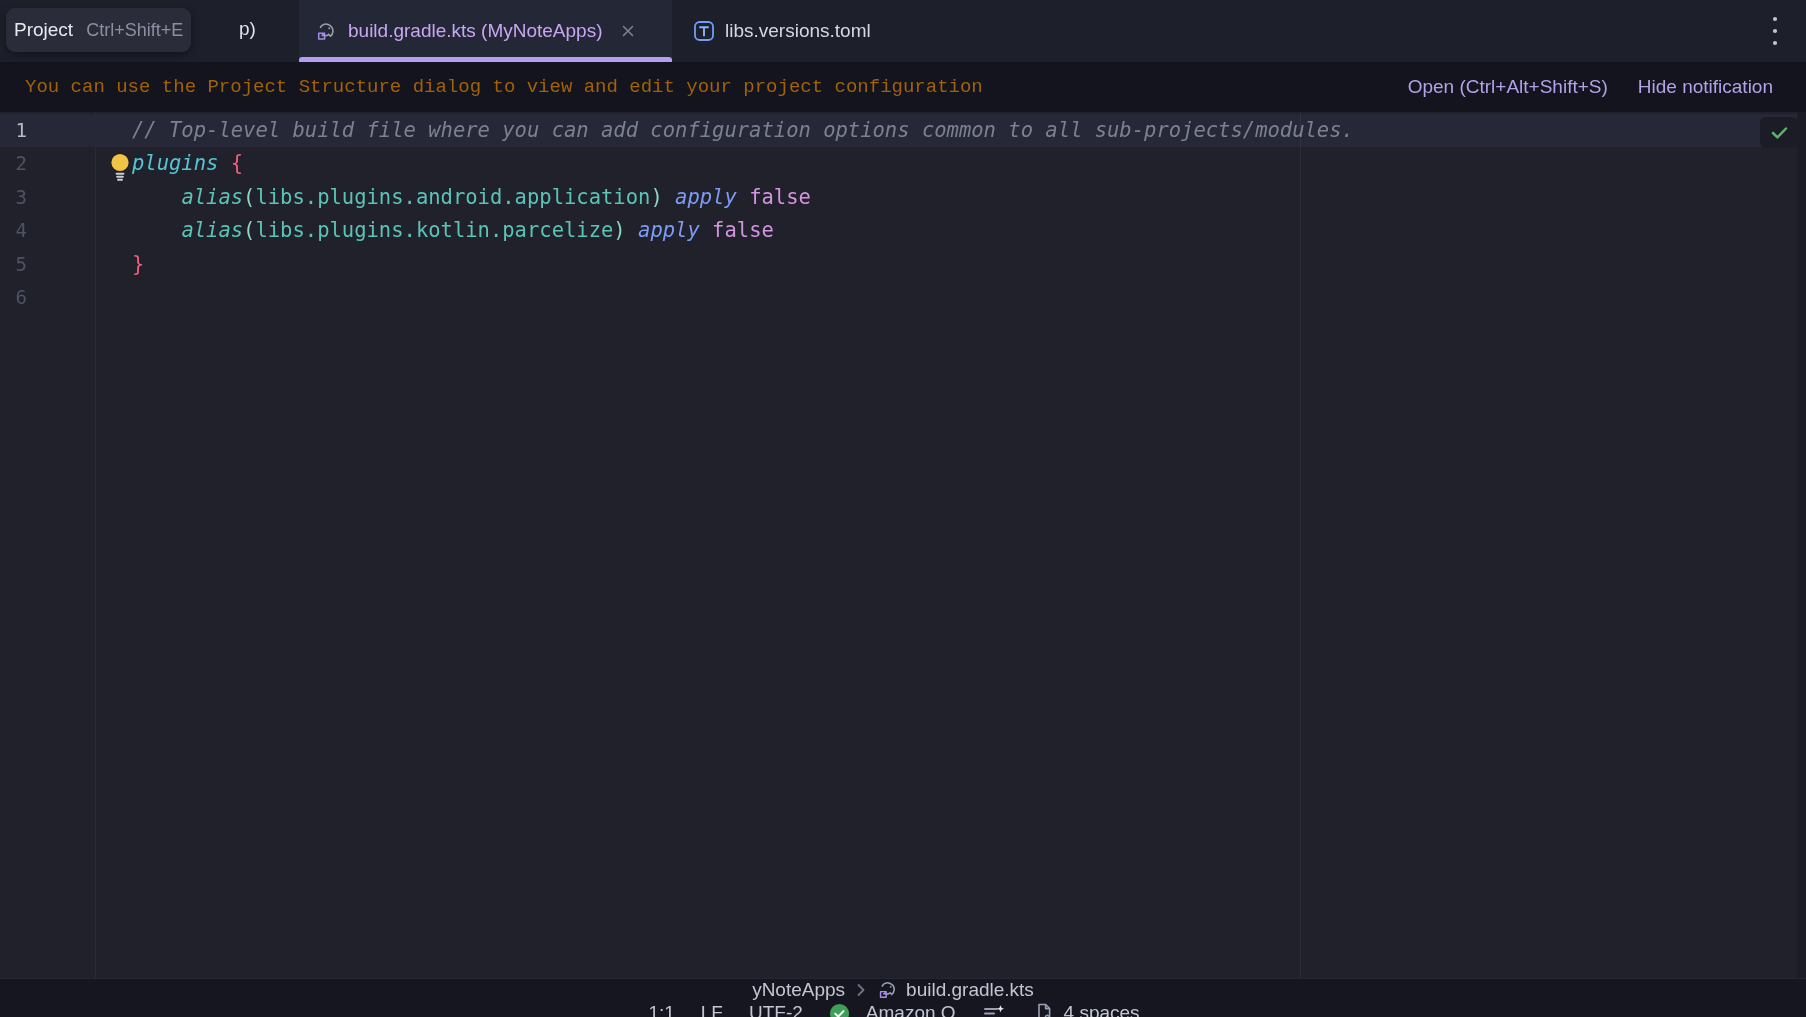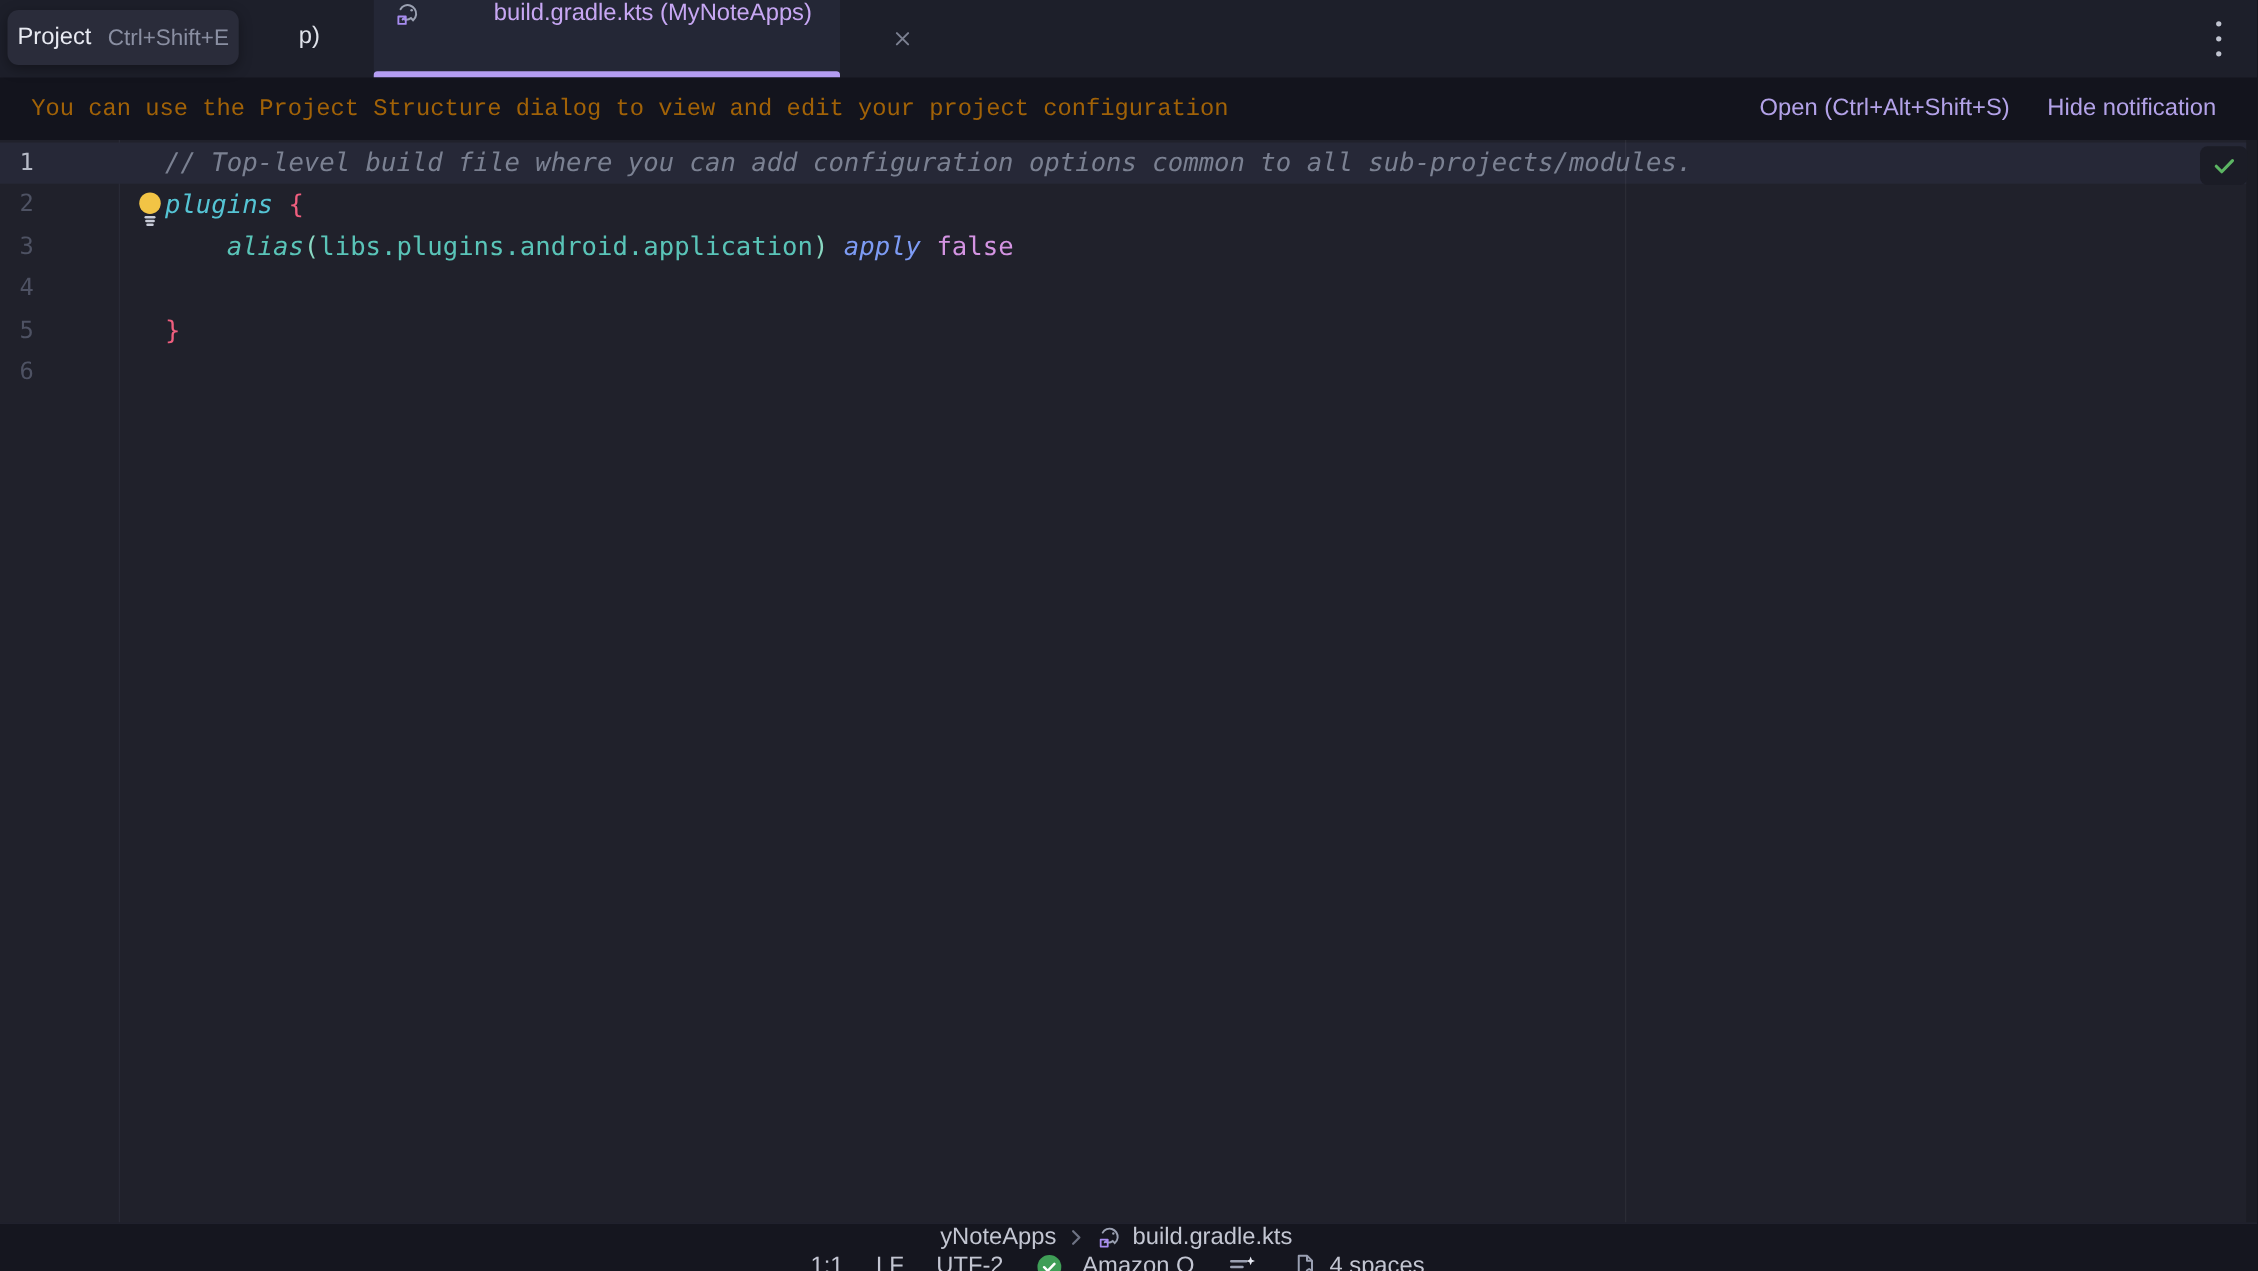--- a/index.html
+++ b/index.html
@@ -12,21 +12,21 @@
   
   .tabbar { position:relative; width:100%; height:62px; background:#1d1f2a; }
   .tooltip {
     position:absolute; left:6px; top:8px; height:44px; padding:0 8px;
     background:#2a2c3a; border-radius:9px; display:flex; align-items:center; gap:13px;
     box-shadow:0 3px 10px rgba(0,0,0,.35); z-index:5;
   }
   .tooltip .tt-label { color:#e8eaf2; font-size:19px; }
   .tooltip .tt-shortcut { color:#8a8fa2; font-size:18px; }
   .clipped-tab { position:absolute; left:239px; top:0; height:57px; display:flex; align-items:center; color:#dfe2ea; font-size:19px; }
-  .tab { position:absolute; top:0; height:62px; display:flex; cursor:default;gap:47px; }
+  .tab { position:absolute; top:0; height:62px; display:flex; align-items:center; cursor:default; }
   .tab.active { left:299px; width:373px; background:#242736; padding-left:16px; }
   .tab.active::after { content:""; position:absolute; left:0; right:0; bottom:0; height:5px; background:#b49df2; border-radius:3px 3px 0 0; }
   .tab.plain { left:678px; width:235px; padding-left:15px; }
   .tab .tab-label { font-size:19px; margin-left:10px; white-space:nowrap; }
   .tab.active .tab-label { color:#c7a7f3; }
   .tab.plain .tab-label { color:#d5d8e2; }
   .tab-close { margin-left:17px; display:flex; align-items:center; opacity:.85; }
   .kebab { position:absolute; left:1756px; top:0; width:38px; height:62px; display:flex; align-items:center; justify-content:center; }
   
   .notifbar {
@@ -99,20 +99,29 @@
         </svg>
       </span>
       <span class="tab-label">build.gradle.kts (MyNoteApps)</span>
       <span class="tab-close">
         <svg width="16" height="16" viewBox="0 0 16 16">
             <path d="M3.5 3.5l9 9M12.5 3.5l-9 9" stroke="#8d92a4" stroke-width="1.6" stroke-linecap="round"></path>
           </svg>
       </span>
     </div>
 
+    <div class="tab plain">
+      <span>
+        <svg width="22" height="22" viewBox="0 0 22 22" fill="none">
+          <rect x="2" y="2" width="18" height="18" rx="4.5" stroke="#6f9cf6" stroke-width="1.8"></rect>
+          <path d="M7 7.3h8M11 7.3v8.2" stroke="#8db1f8" stroke-width="1.9" stroke-linecap="round"></path>
+        </svg>
+      </span>
+      <span class="tab-label">libs.versions.toml</span>
+    </div>
 
     <div class="kebab">
       <svg width="6" height="34" viewBox="0 0 6 34">
         <circle cx="3" cy="5" r="2.1" fill="#c0c4d0"></circle>
           <circle cx="3" cy="17" r="2.1" fill="#c0c4d0"></circle>
           <circle cx="3" cy="29" r="2.1" fill="#c0c4d0"></circle>
       </svg>
     </div>
   </div>
 
@@ -135,20 +144,21 @@
         <div class="crow">
           <span class="lnum">2</span>
           <span class="ltext"><span class="tok-decl">plugins</span><span class="tok-plain"> </span><span class="tok-brace">{</span></span>
         </div>
         <div class="crow">
           <span class="lnum">3</span>
           <span class="ltext"><span class="tok-plain">    </span><span class="tok-fn">alias</span><span class="tok-paren">(</span><span class="tok-ident">libs.plugins.android.application</span><span class="tok-paren">)</span><span class="tok-plain"> </span><span class="tok-kw">apply</span><span class="tok-plain"> </span><span class="tok-bool">false</span></span>
         </div>
         <div class="crow">
           <span class="lnum">4</span>
+          <span class="ltext"><span class="tok-plain">    </span><span class="tok-fn">alias</span><span class="tok-paren">(</span><span class="tok-ident">libs.plugins.kotlin.parcelize</span><span class="tok-paren">)</span><span class="tok-plain"> </span><span class="tok-kw">apply</span><span class="tok-plain"> </span><span class="tok-bool">false</span></span>
         </div>
         <div class="crow">
           <span class="lnum">5</span>
           <span class="ltext"><span class="tok-brace">}</span></span>
         </div>
         <div class="crow">
           <span class="lnum">6</span>
           <span class="ltext"></span>
         </div>
       </div>

